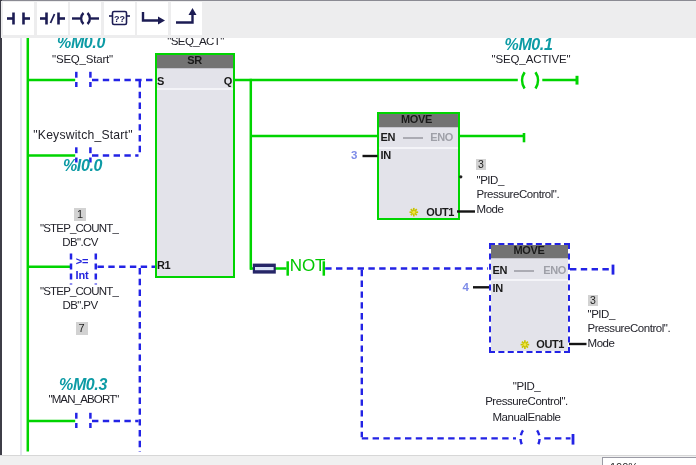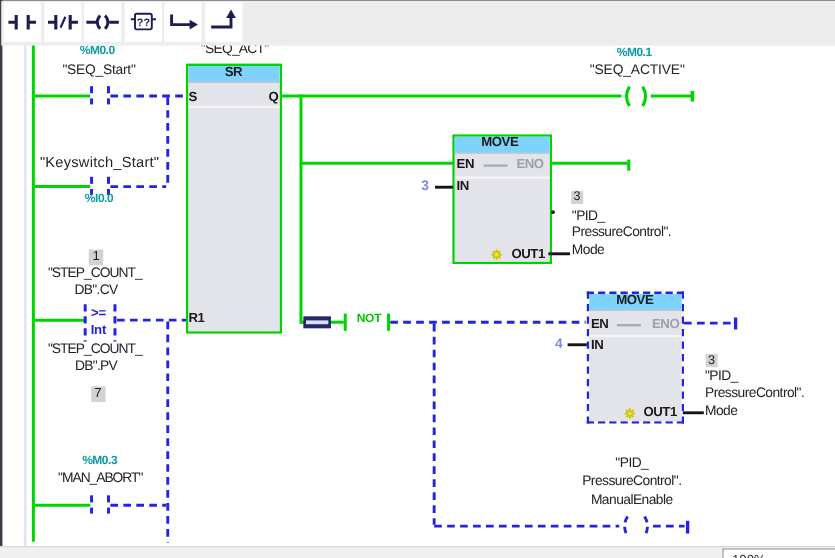--- a/index.html
+++ b/index.html
@@ -15,33 +15,33 @@
   .tb-btn svg{position:absolute;left:0;top:0;}
   
   #margin-line{left:20px;top:38px;width:2px;height:417px;background:#e4e4f0;z-index:1;}
   
   #status-bar{left:0;top:455px;width:696px;height:9px;background:#f0f0f0;border-top:1px solid #d7d7d7;z-index:40;}
   #zoom-box{left:602px;top:457px;width:94px;height:8px;background:#ffffff;border:1px solid #9b9ba5;border-right:none;overflow:hidden;z-index:41;}
   #zoom-value{position:absolute;left:7px;top:3px;font-size:11px;color:#2a2a2a;}
   
   .t{position:absolute;white-space:nowrap;line-height:12px;font-size:11.5px;color:#23232b;z-index:10;}
   .ctr{transform:translateX(-50%);}
-  .addr{color:#0d9ba5;font-weight:bold;font-size:10px;letter-spacing:-0.4px;}
+  .addr{color:#0d9ba5;font-weight:bold;font-size:16px;letter-spacing:-0.4px;font-style:italic;}
   .pin{font-size:11px;font-weight:bold;color:#1a1a1a;line-height:12px;letter-spacing:-0.4px;}
   .pin-gray{color:#9fa0a8;}
   .hdr{font-size:11px;font-weight:bold;color:#1a1a1a;line-height:12px;letter-spacing:-0.4px;position:relative;top:-4.7px;}
   .badge{position:absolute;background:#d2d2d2;color:#1f1f1f;font-size:11px;line-height:13px;height:13px;padding:0 3px;z-index:10;}
   .badge-sm{position:absolute;background:#d2d2d2;color:#1f1f1f;font-size:10.5px;line-height:11px;height:11px;padding:0 2px;z-index:10;}
   .blue-b{color:#2323dd;font-weight:bold;letter-spacing:-0.2px;}
   .const{color:#7d8be8;font-weight:bold;font-size:11.5px;}
-  .not-t{color:#00c800;font-weight:bold;font-size:10px;letter-spacing:-0.2px;text-align:right;}
+  .not-t{color:#00c800;font-weight:normal;font-size:17px;letter-spacing:-0.2px;text-align:right;}
   
   .fb{position:absolute;z-index:5;box-sizing:border-box;}
   .fb .body{position:absolute;left:0;top:0;right:0;bottom:0;background:#e3e3ea;}
-  .fb .head{position:absolute;left:0;top:0;right:0;height:13px;background:#7dd3fc;border-bottom:1px solid #c6c6ce;text-align:center;}
+  .fb .head{position:absolute;left:0;top:0;right:0;height:13px;background:#737373;border-bottom:1px solid #c6c6ce;text-align:center;}
   .fb .hl{position:absolute;left:0;right:0;height:2px;background:#f4f4f8;}
   #sr-block{left:154.5px;top:53px;width:80px;height:225px;border:2.4px solid #00d400;}
   #move1{left:377px;top:111.5px;width:83px;height:108.5px;border:2.4px solid #00d400;}
   #move2{left:488.5px;top:243px;width:81px;height:110px;border:2.4px dashed #2323e5;}
   svg text{font-family:"Liberation Sans","DejaVu Sans",sans-serif;}
   #wires{left:0;top:0;z-index:6;pointer-events:none;}
   .opnd{position:absolute;z-index:10;font-size:11.5px;line-height:14.8px;color:#23232b;white-space:nowrap;letter-spacing:-0.45px;}
 </style>
 </head>
 <body>

